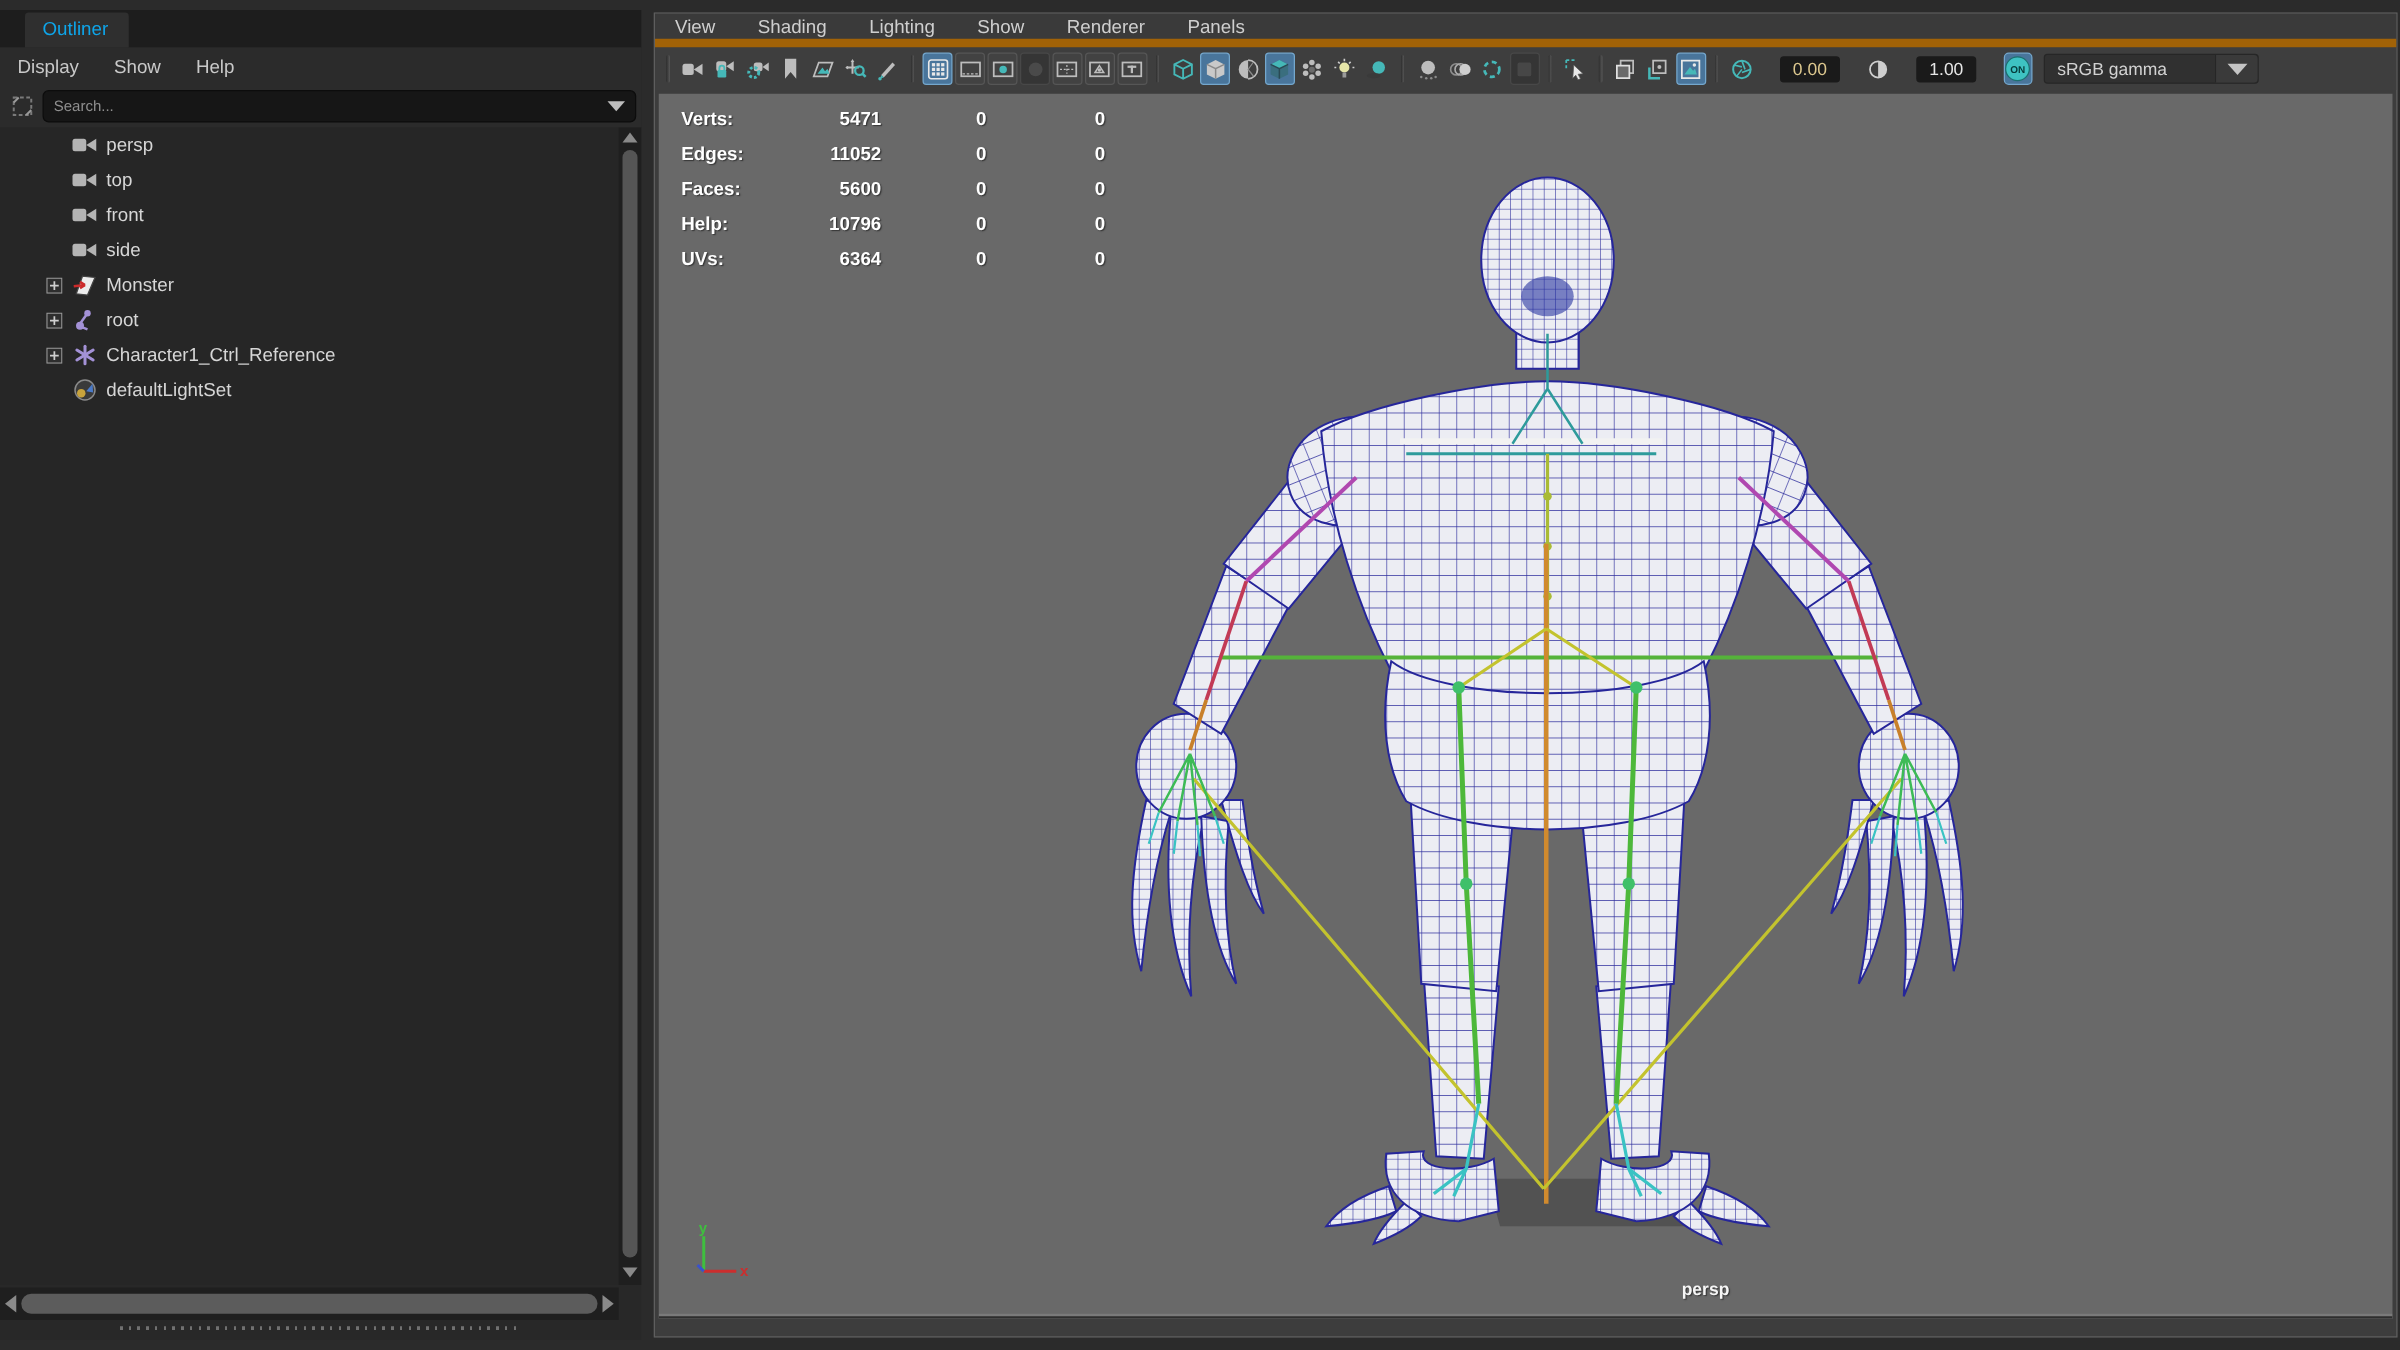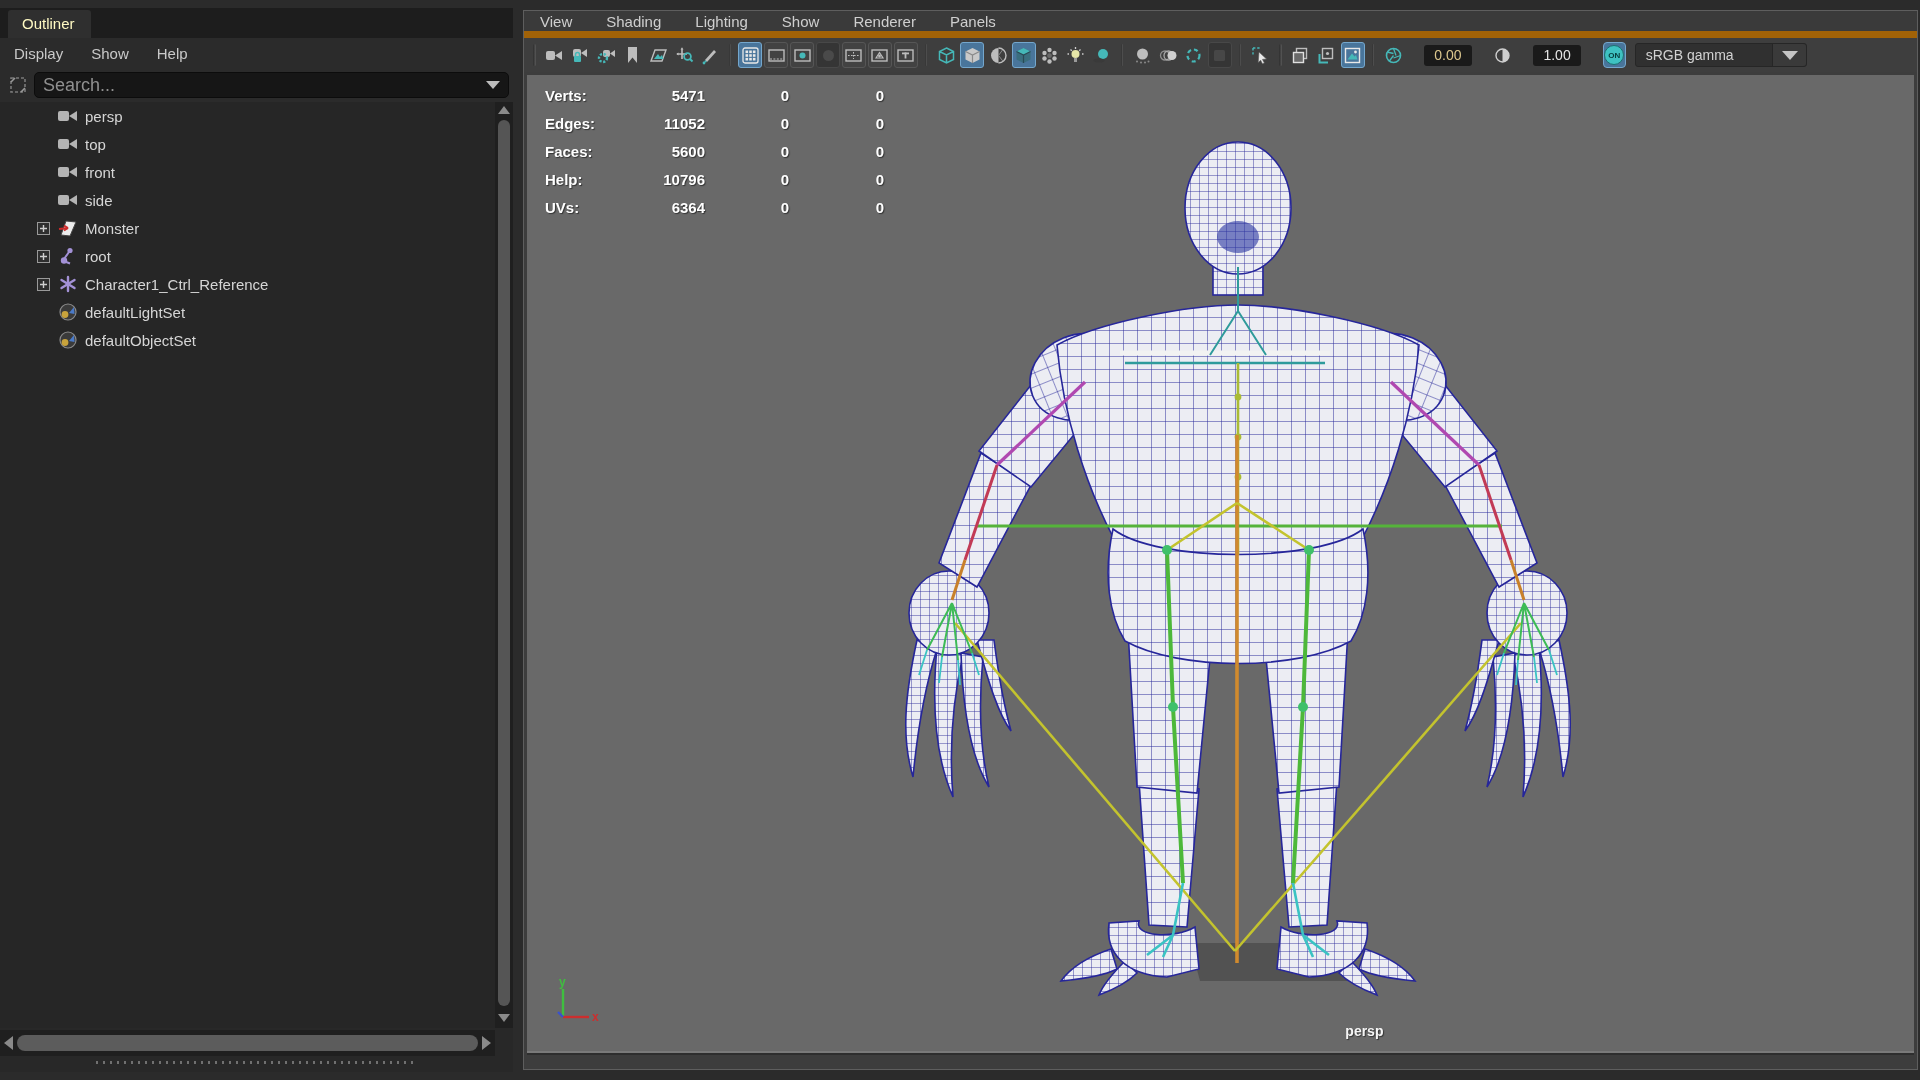--- a/index.html
+++ b/index.html
@@ -2,29 +2,29 @@
 <html><head>
 <meta charset="utf-8">
 <style>
   * { margin:0; padding:0; box-sizing:border-box; }
   html,body { width:1920px; height:1080px; overflow:hidden; background:#2b2b2b;
               font-family:"Liberation Sans", sans-serif; }
 
   
   #outliner { position:absolute; left:0; top:8px; width:513px; height:1064px; background:#282828; }
   .tabrow { height:30px; background:#1d1d1d; display:flex; align-items:flex-end; }
-  .tab { background:#2f2f2f; color:#fef9c3; font-size:15px; padding:5px 16px 6px 14px;
-         border-top-left-radius:3px; border-top-right-radius:3px; margin-left:8px; }
+  .tab { background:#2f2f2f; color:#0ea5e9; font-size:15px; padding:5px 16px 6px 14px;
+         border-top-left-radius:3px; border-top-right-radius:3px; margin-left:20px; }
   .menubar { height:30px; display:flex; align-items:center; gap:28px; padding-left:14px;
              background:#2b2b2b; color:#c9c9c9; font-size:15px; }
   .menubar span { cursor:default; }
   .searchrow { height:34px; display:flex; align-items:center; padding:0 4px 0 8px; background:#2b2b2b; gap:6px; }
   .filtericon { width:20px; height:20px; flex:0 0 auto; }
   .searchbox { flex:1; height:26px; background:#161616; border:1px solid #0c0c0c; border-radius:5px;
-               display:flex; align-items:center; padding:0 8px; color:#8f8f8f; font-size:18px; }
+               display:flex; align-items:center; padding:0 8px; color:#8f8f8f; font-size:12px; }
   .searchbox .ph { flex:1; }
   .dd-arrow { width:0; height:0; border-left:7px solid transparent; border-right:7px solid transparent;
               border-top:8px solid #bdbdbd; }
   .tree { position:absolute; left:0; top:94px; right:18px; bottom:44px; background:#262626; overflow:hidden; }
   .trow { height:28px; display:flex; align-items:center; color:#d6d6d6; font-size:15px; }
   .exp { width:13px; height:13px; margin-left:37px; margin-right:7px; flex:0 0 auto; }
   .noexp { width:20px; margin-left:37px; flex:0 0 auto; }
   .ticon { width:22px; height:18px; margin-right:6px; flex:0 0 auto; }
   
   .vscroll { position:absolute; right:0; top:94px; width:18px; bottom:44px; background:#1f1f1f;
@@ -191,29 +191,20 @@
     <div class="trow">
       <span class="noexp"></span>
       <svg class="ticon" viewBox="0 0 22 18">
         <circle cx="11" cy="9" r="8" fill="#3a3a3a" stroke="#8a8a8a" stroke-width="1.2"></circle>
         <circle cx="8" cy="11.5" r="3.4" fill="#c8a33c"></circle>
         <path d="M12 10 L17 4 L17.5 11 Z" fill="#4a7ac8"></path>
       </svg>
       <span>defaultLightSet</span>
     </div>
 
-    <div class="trow">
-      <span class="noexp"></span>
-      <svg class="ticon" viewBox="0 0 22 18">
-        <circle cx="11" cy="9" r="8" fill="#3a3a3a" stroke="#8a8a8a" stroke-width="1.2"></circle>
-        <circle cx="8" cy="11.5" r="3.4" fill="#c8a33c"></circle>
-        <path d="M12 10 L17 4 L17.5 11 Z" fill="#4a7ac8"></path>
-      </svg>
-      <span>defaultObjectSet</span>
-    </div>
   </div>
 
   <div class="vscroll">
     <span class="varrow up"></span>
     <div class="vthumb"></div>
     <span class="varrow dn"></span>
   </div>
   <div class="hscroll">
     <span class="harrow left"></span>
     <div class="hthumb"></div>

